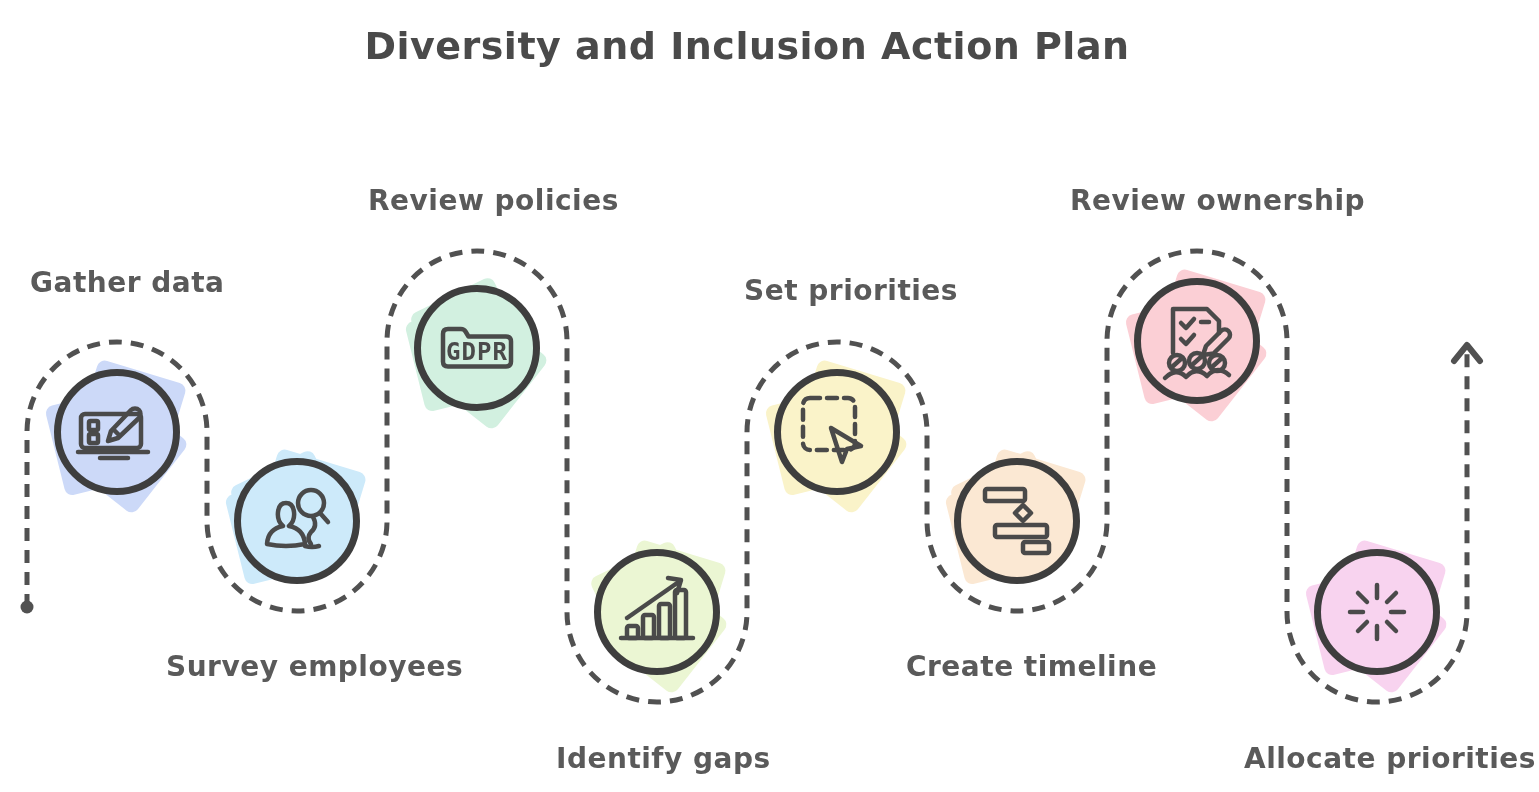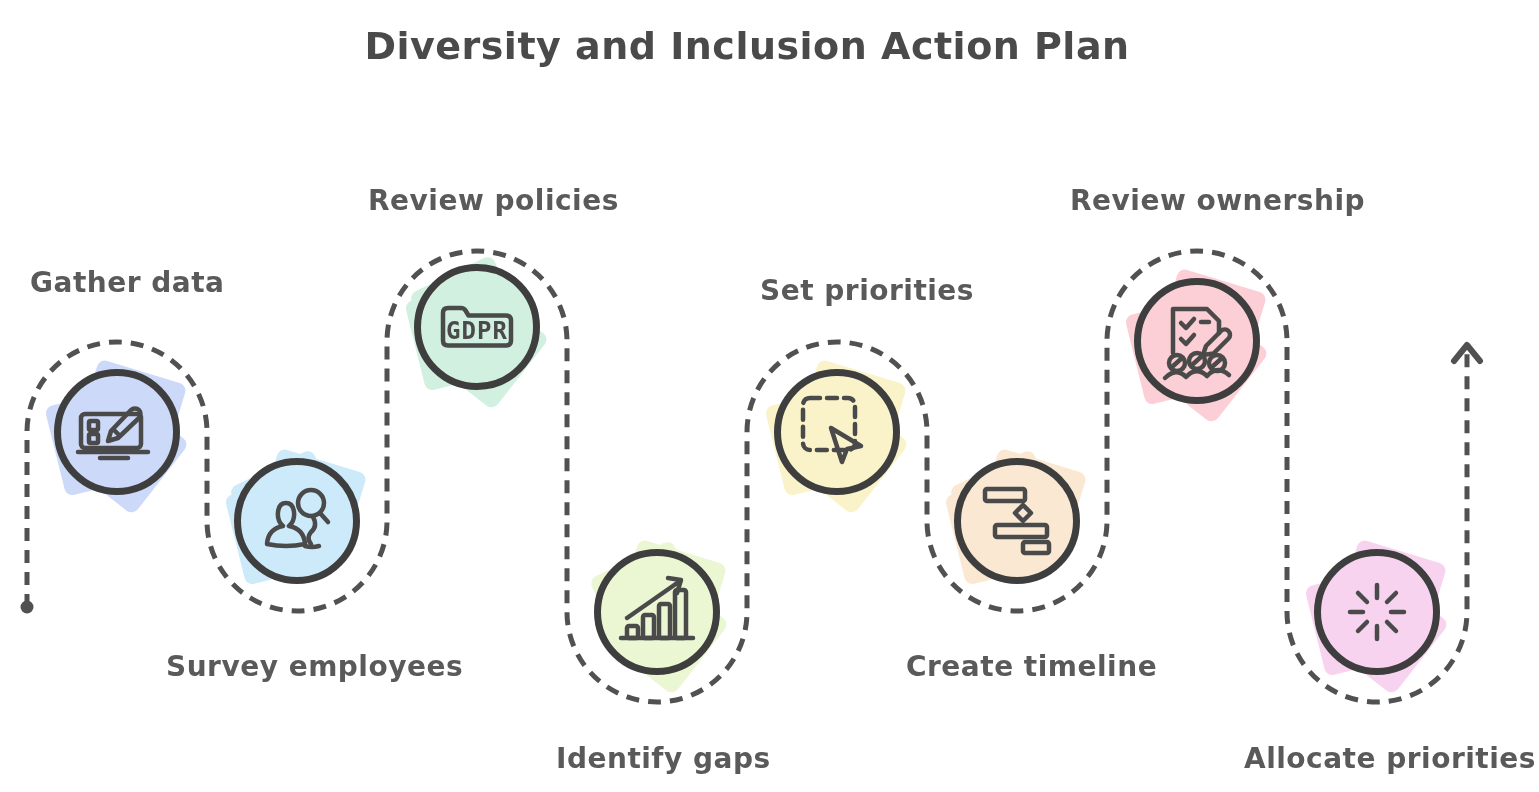--- a/index.html
+++ b/index.html
@@ -100,21 +100,21 @@
     <div class="ring"></div>
     <svg class="icon" viewBox="0 0 88 88">
       <path class="st" d="M14,67 Q15,52 30,49 Q24,44 25,35 Q26,26 33,26 Q40,26 41,35 Q42,44 36,49 Q51,52 52,67 Q33,71 14,67 Z"></path>
       <path class="st" d="M60,40 Q65,49 58,55 Q53,61 58,67"></path>
       <path class="st" d="M52,69 q7,2 14,0"></path>
       <circle class="st" cx="58" cy="26" r="13"></circle>
       <path class="st" d="M67,36 L75,45"></path>
     </svg>
   </div>
 
-  <div class="node" style="left: 414px; top: 264px; --c: #d2f0e0;">
+  <div class="node" style="left: 414px; top: 285px; --c: #d2f0e0;">
     <div class="patch p2"></div>
     <div class="patch p3"></div>
     <div class="patch p4"></div>
     <div class="ring"></div>
     <svg class="icon" viewBox="0 0 88 88">
       <path class="st" d="M10,58 V30 q0,-5 5,-5 h13 q3,0 4.5,2.5 l3,5 H73 q5,0 5,5 v20 q0,5 -5,5 H15 q-5,0 -5,-5 z"></path>
       <text x="44" y="56" text-anchor="middle">GDPR</text>
     </svg>
   </div>
 
@@ -193,18 +193,18 @@
       <path class="st" d="M25,63 L34,54"></path>
       <path class="st" d="M17,44 H30"></path>
       <path class="st" d="M25,25 L34,34"></path>
     </svg>
   </div>
 
   <div class="label" style="left:30px;top:266px">Gather data</div>
   <div class="label" style="left:166px;top:650px">Survey employees</div>
   <div class="label" style="left:368px;top:184px">Review policies</div>
   <div class="label" style="left:556px;top:742px">Identify gaps</div>
-  <div class="label" style="left:760px;top:274px">Set priorities</div>
+  <div class="label" style="left:744px;top:274px">Set priorities</div>
   <div class="label" style="left:906px;top:650px">Create timeline</div>
   <div class="label" style="left:1070px;top:184px">Review ownership</div>
   <div class="label" style="left:1244px;top:742px">Allocate priorities</div>
 
 </div>
 
 </body></html>

